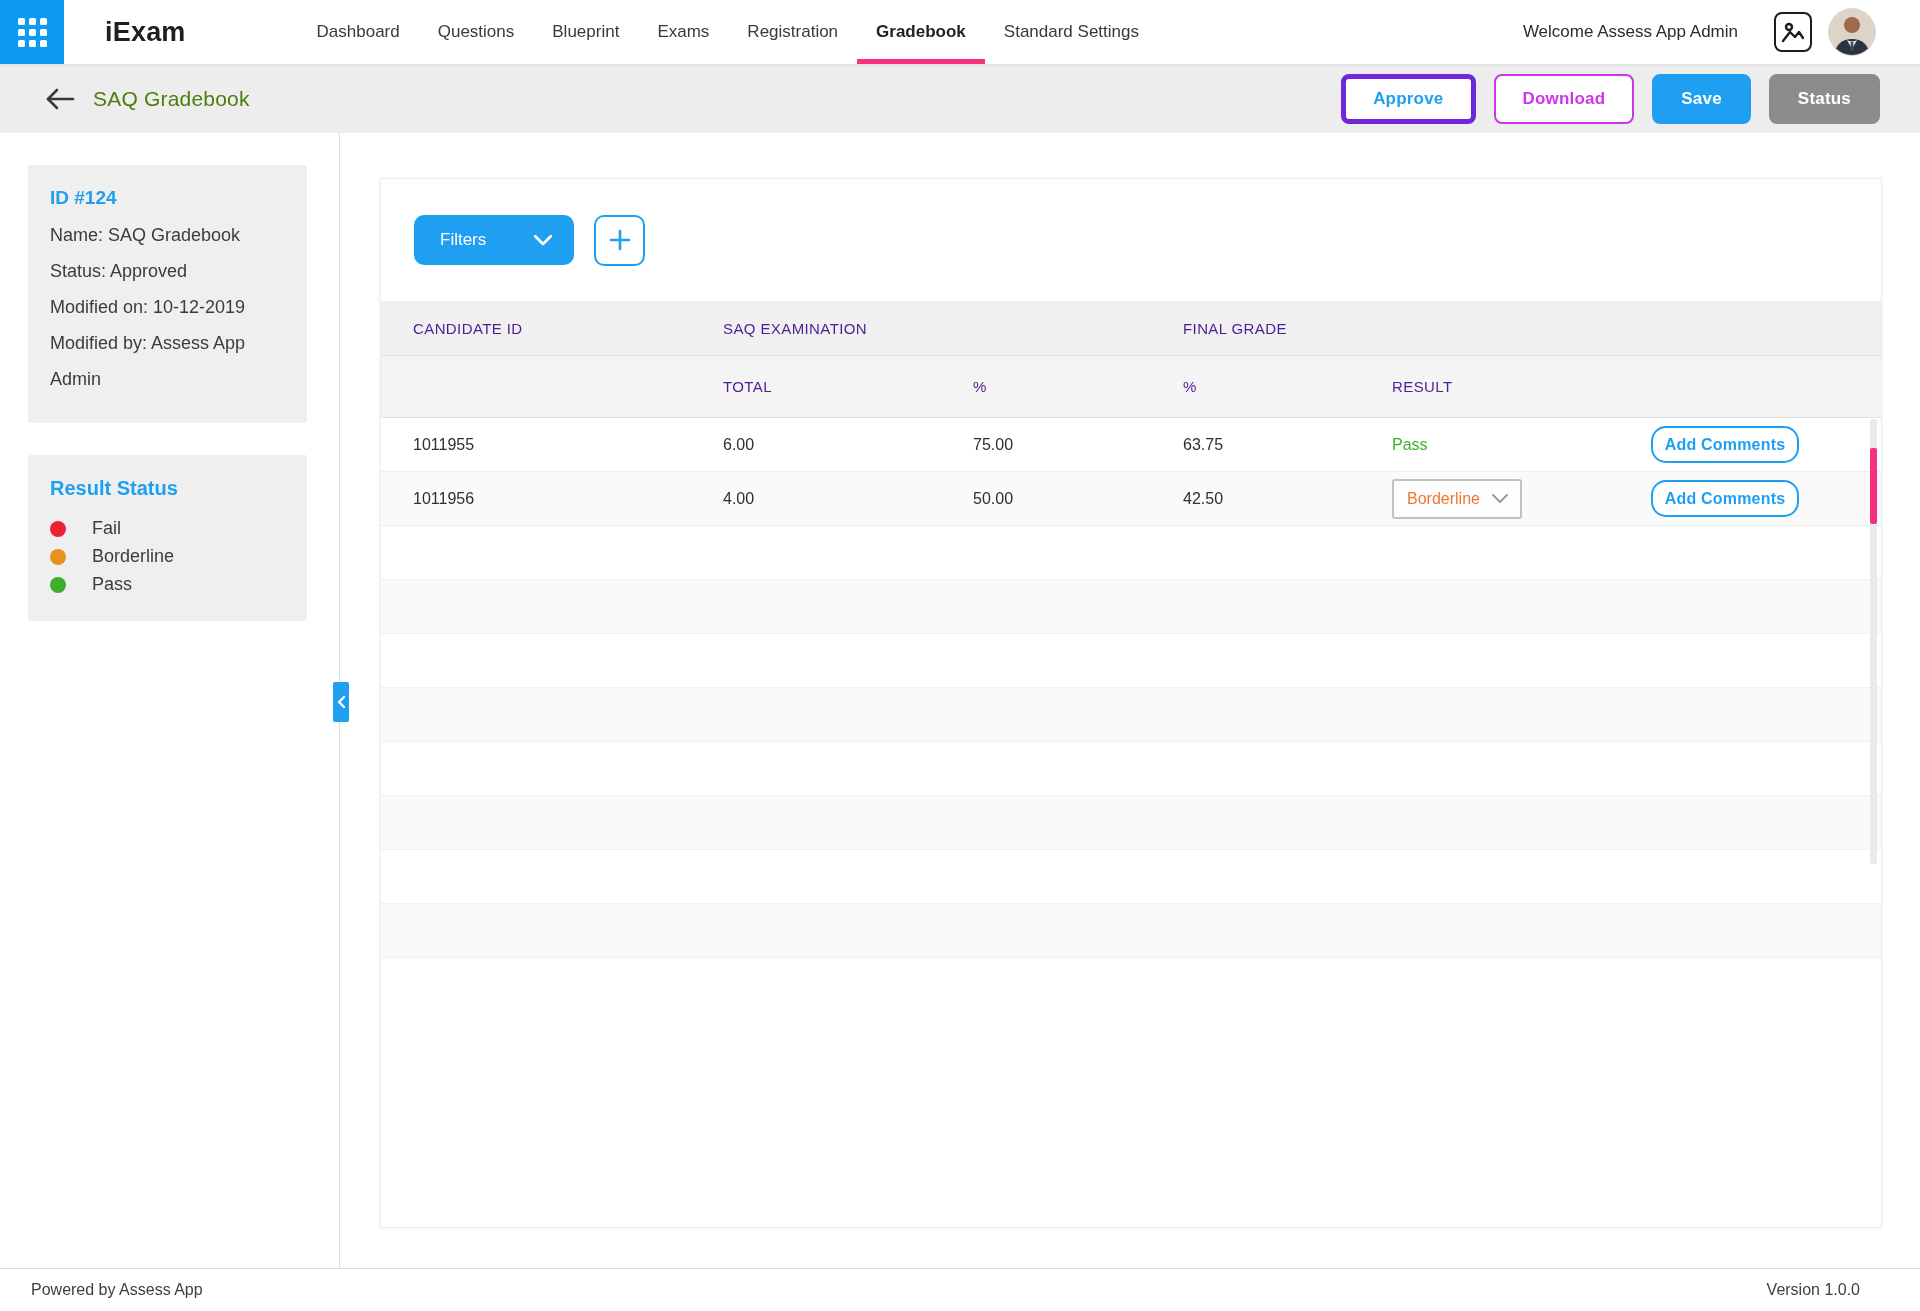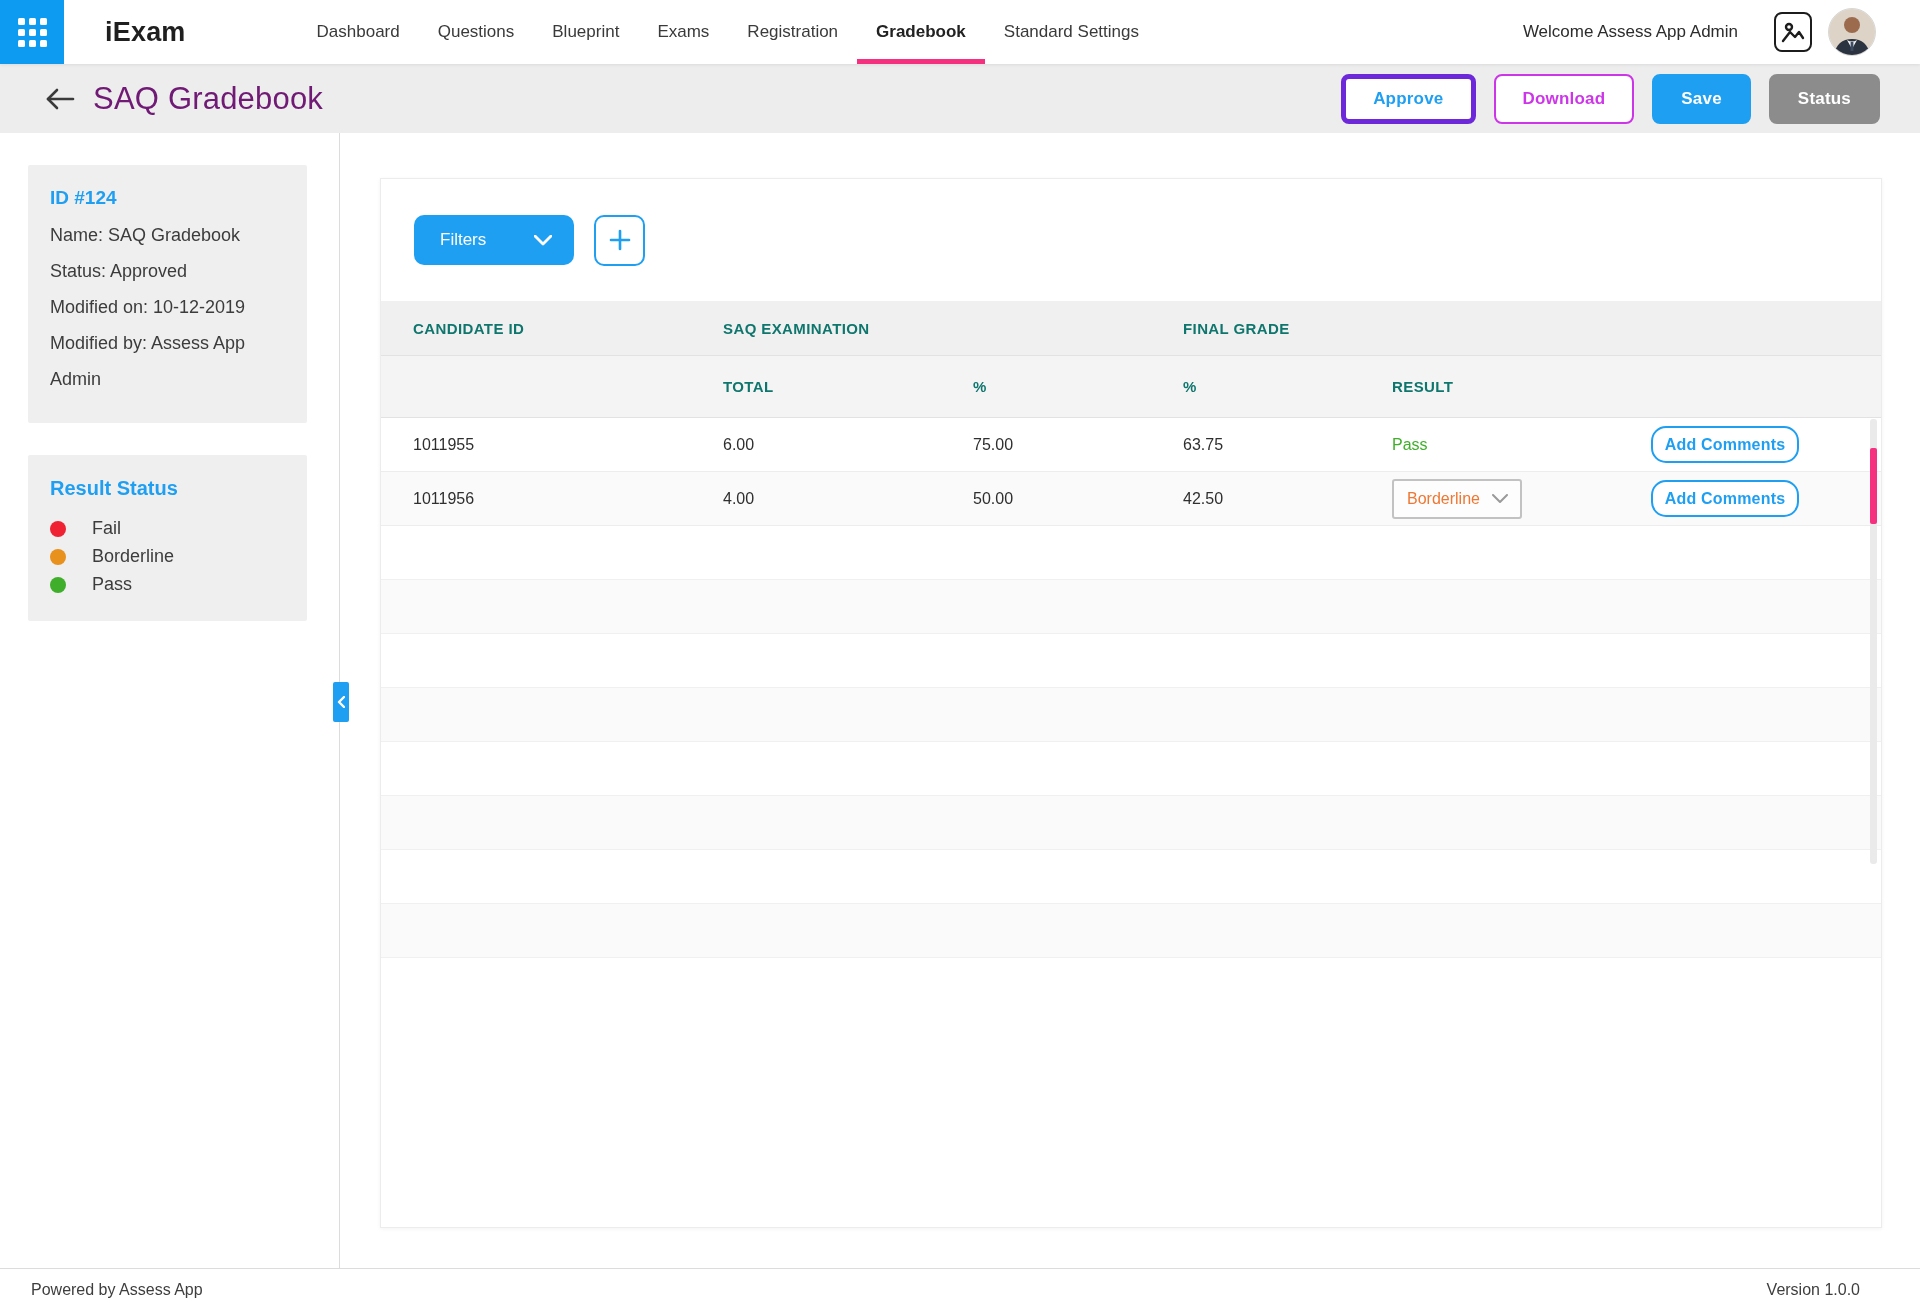--- a/index.html
+++ b/index.html
@@ -49,21 +49,21 @@
     width: 48px; height: 48px; border-radius: 50%; overflow: hidden; cursor: pointer;
     border: 1px solid #d7d7d7; background: #e9e2da;
   }
 
   
   .page-header {
     position: absolute; left: 0; top: 64px; width: 1920px; height: 69px;
     background: #EDEDED; display: flex; align-items: center; padding: 0 40px 0 45px;
   }
   .back-arrow { width: 30px; height: 24px; cursor: pointer; margin-right: 18px; display: flex; align-items: center; }
-  .page-title { font-size: 31px; font-weight: 500; color: #701a75; letter-spacing: .2px; }
+  .page-title { font-size: 21px; font-weight: 500; color: #4d7c0f; letter-spacing: .2px; }
   .header-actions { margin-left: auto; display: flex; gap: 18px; }
   .btn {
     height: 50px; border-radius: 8px; font-size: 17px; font-weight: 700;
     font-family: "Liberation Sans", sans-serif; cursor: pointer; padding: 0 27px;
     letter-spacing: .2px;
   }
   .btn-approve { background: #fff; border: 5px solid #6d28d9; color: #1E9FF2; }
   .btn-download { background: #fff; border: 2px solid #CC35E8; color: #CC35E8; }
   .btn-save { background: #1E9FF2; border: 2px solid #1E9FF2; color: #fff; }
   .btn-cancel { background: #8C8C8C; border: 2px solid #8C8C8C; color: #fff; }
@@ -114,21 +114,21 @@
   }
 
   .grid-table {
     display: grid;
     grid-template-columns: 310px 250px 210px 209px 259px 262px;
     grid-template-rows: 55px 62px 54px 54px repeat(8, 54px);
   }
   .cell { display: flex; align-items: center; padding-left: 32px; }
   .hrow1 { background: #F0F0F0; border-bottom: 1px solid #e2e2e2; }
   .hrow2 { background: #F4F4F4; border-bottom: 1px solid #e2e2e2; }
-  .htext { font-size: 15px; color: #0f766e; letter-spacing: .4px; font-weight: 700; }
+  .htext { font-size: 15px; color: #4c1d95; letter-spacing: .4px; font-weight: 400; }
   .span2 { grid-column: span 2; }
   .span3 { grid-column: span 3; }
   .drow { border-bottom: 1px solid #ededed; font-size: 16px; color: #2f2f2f; }
   .row-alt { background: #FAFAFA; }
   .empty-row { grid-column: 1 / -1; border-bottom: 1px solid #f0f0f0; }
   .result-pass { color: #3FAE2A; font-size: 16px; }
   .result-dropdown {
     width: 130px; height: 40px; border: 2px solid #c2c2c2; border-radius: 3px;
     background: #fdfdfd; display: flex; align-items: center; justify-content: space-between;
     padding: 0 12px 0 13px; cursor: pointer;

